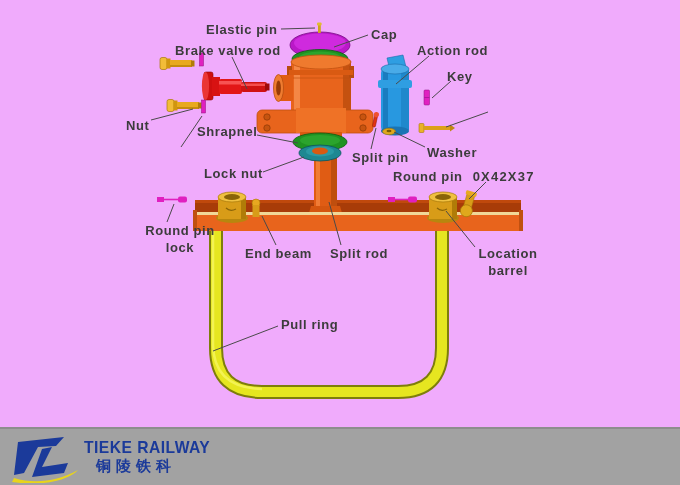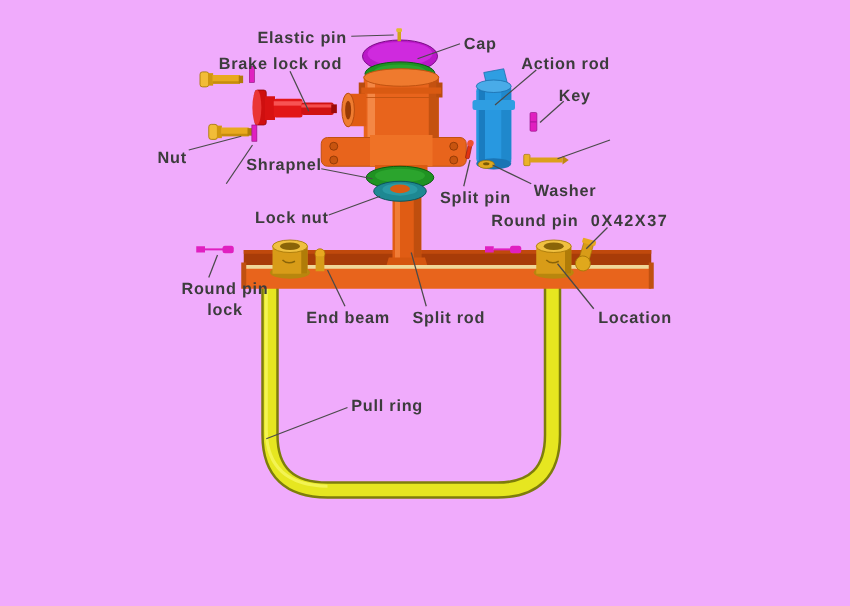--- a/index.html
+++ b/index.html
@@ -230,34 +230,44 @@
       <path d="M167,222 L174,204"></path>
       <path d="M276,245 L262,216"></path>
       <path d="M341,245 L329,202"></path>
       <path d="M475,247 L446,211"></path>
       <path d="M278,326 L213,351"></path>
     </g>
   </svg>
 
   <div class="lbl" style="left:206px;top:21px">Elastic pin</div>
   <div class="lbl" style="left:371px;top:26px">Cap</div>
-  <div class="lbl" style="left:175px;top:42px">Brake lock rod</div>
+  <div class="lbl" style="left:175px;top:42px">Brake valve rod</div>
   <div class="lbl" style="left:417px;top:42px">Action rod</div>
   <div class="lbl" style="left:447px;top:68px">Key</div>
   <div class="lbl" style="left:126px;top:117px">Nut</div>
   <div class="lbl" style="left:197px;top:123px">Shrapnel</div>
   <div class="lbl" style="left:427px;top:144px">Washer</div>
   <div class="lbl" style="left:352px;top:149px">Split pin</div>
   <div class="lbl" style="left:204px;top:165px">Lock nut</div>
   <div class="lbl" style="left:393px;top:168px"><span>Round pin</span><span class="size">0X42X37</span></div>
   <div class="lbl twoline" style="left:130px;top:222px;width:100px">
     <div>Round pin</div>
     <div>lock</div>
   </div>
   <div class="lbl" style="left:245px;top:245px">End beam</div>
   <div class="lbl" style="left:330px;top:245px">Split rod</div>
   <div class="lbl twoline" style="left:458px;top:245px;width:100px">
     <div>Location</div>
+    <div>barrel</div>
   </div>
   <div class="lbl" style="left:281px;top:316px">Pull ring</div>
 
+  <div class="footer">
+    <svg class="logo-mark" width="72" height="50" viewBox="0 0 72 50">
+      <path d="M6,9 L52,4 L44,13 L26,14 L12,40 L2,42 Z" fill="#1b3a9a"></path>
+      <path d="M30,16 L40,14 L30,34 L56,30 L52,40 L20,44 Z" fill="#1b3a9a"></path>
+      <path d="M2,45 C22,51 44,49 66,37 C58,46 34,54 0,49 Z" fill="#e8d41c"></path>
+    </svg>
+    <div class="brand-en">TIEKE RAILWAY</div>
+    <div class="brand-cn">铜陵铁科</div>
+  </div>
 
 </div>
 
 </body></html>

